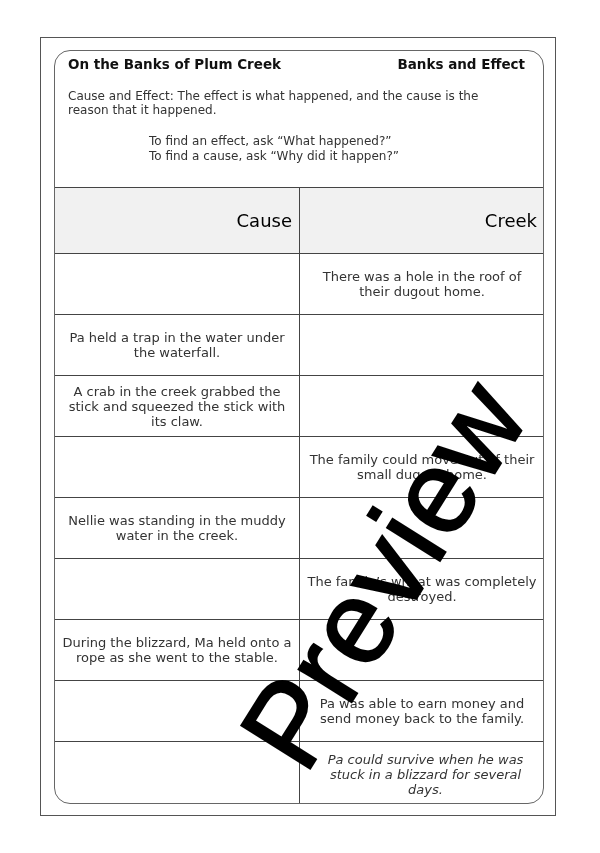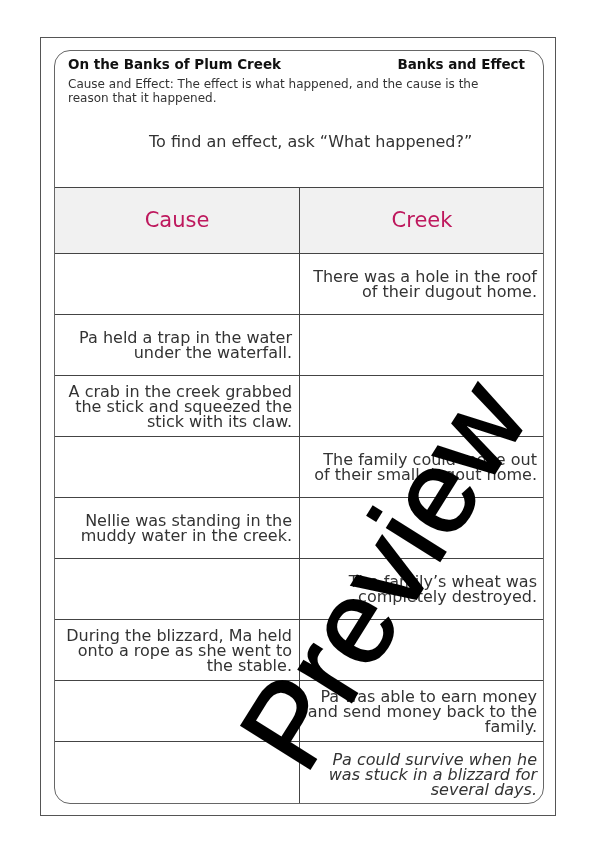--- a/index.html
+++ b/index.html
@@ -1,25 +1,25 @@
 <!DOCTYPE html>
 <html><head>
   <meta charset="utf-8">
   <style>
     html, body { margin: 0; padding: 0; background: #ffffff; }
     body { width: 600px; height: 853px; position: relative; overflow: hidden; font-family: "DejaVu Sans", sans-serif; color: #222; }
     .outer { position: absolute; left: 40px; top: 37px; width: 516px; height: 779px; border: 1px solid #555; box-sizing: border-box; }
     .card { position: absolute; left: 54px; top: 50px; width: 490px; height: 754px; border: 1px solid #666; border-radius: 16px; box-sizing: border-box; overflow: hidden; background: #fff; }
     .hdr { position: absolute; left: 13px; top: 5px; right: 18px; font-weight: bold; font-size: 13.5px; color: #111; display: flex; justify-content: space-between; }
-    .intro { position: absolute; left: 13px; top: 26px; width: 450px; font-size: 12px; line-height: 14px; color: #333; }
-    .tips { position: absolute; left: 94px; top: 83px; font-size: 16px; line-height: 15px; color: #333; }
+    .intro { position: absolute; left: 13px; top: 38px; width: 450px; font-size: 12px; line-height: 14px; color: #333; }
+    .tips { position: absolute; left: 94px; top: 83px; font-size: 12px; line-height: 15px; color: #333; }
     .tips div { white-space: nowrap; }
     table.ce { position: absolute; left: -1px; top: 136px; width: 490px; border-collapse: collapse; table-layout: fixed; }
-    table.ce th, table.ce td { border: 1px solid #444; padding: 0 7px; font-size: 16px; line-height: 15px; color: #333; text-align: right; vertical-align: middle; font-weight: normal; }
-    table.ce th { background: #f1f1f1; font-size: 21px; text-align: center; height: 65px; color: #be185d; }
+    table.ce th, table.ce td { border: 1px solid #444; padding: 0 7px; font-size: 13px; line-height: 15px; color: #333; text-align: center; vertical-align: middle; font-weight: normal; }
+    table.ce th { background: #f1f1f1; font-size: 18px; text-align: right; height: 65px; color: #000000; }
     table.ce td { height: 60px; }
     table.ce td.col-effect { padding-left: 7px; }
     table.ce tr.last td { height: 64px; }
     table.ce tr.last td.col-effect { padding-left: 14px; font-style: italic; }
     .watermark { position: absolute; left: 170px; top: 515px; font-family: "Liberation Sans", sans-serif; font-size: 118px; font-weight: normal; color: #000; transform: rotate(-58deg); transform-origin: center center; letter-spacing: 1px; white-space: nowrap; pointer-events: none; line-height: 1; }
     .watermark span { display: inline-block; -webkit-text-stroke: 2px #000; }
   </style>
 </head>
 <body>
 
@@ -28,20 +28,21 @@
 <div class="card">
   <div class="hdr">
     <span>On the Banks of Plum Creek</span>
     <span>Banks and Effect</span>
   </div>
 
   <div class="intro">Cause and Effect: The effect is what happened, and the cause is the reason that it happened.</div>
 
   <div class="tips">
     <div>To find an effect, ask “What happened?”</div>
+    <div>To find a cause, ask “Why did it happen?”</div>
   </div>
 
   <table class="ce">
     <colgroup>
         <col style="width:245px">
         <col style="width:245px">
       </colgroup>
     <thead>
       <tr>
         <th>Cause</th>

